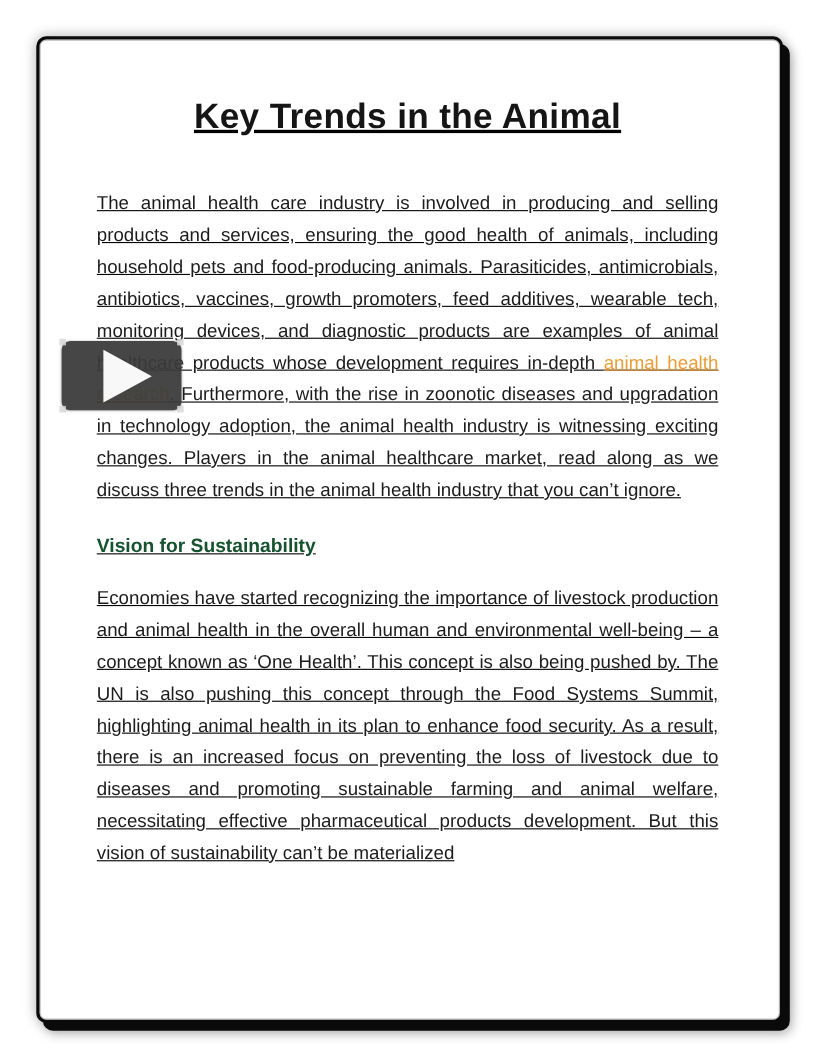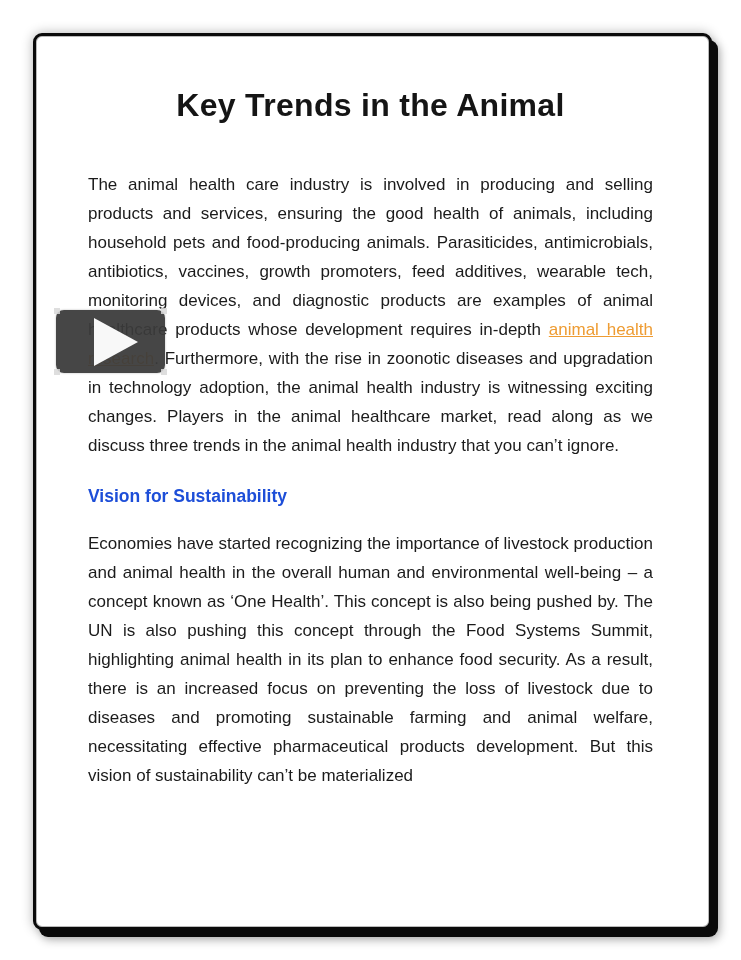--- a/index.html
+++ b/index.html
@@ -19,20 +19,21 @@
     border: 3px solid #0a0a0a;
     border-radius: 9px;
     box-shadow:
       6px 7px 0 0 #0a0a0a,
       0 0 12px rgba(0,0,0,0.30),
       8px 10px 10px rgba(0,0,0,0.30),
       inset 0 0 0 1px #b9b9b9;
   }
   .content {
     padding: 46px 56px 0 52px;
+    text-decoration: underline;
   }
   .doc-title {
     margin: 0 0 42px 0;
     font-size: 32px;
     line-height: 46px;
     font-weight: bold;
     text-align: center;
     color: #151515;
     letter-spacing: 0.3px;
   }
@@ -42,21 +43,21 @@
     font-size: 17px;
     line-height: 29px;
     color: #1b1b1b;
     text-align: justify;
   }
   .section-heading {
     margin: 0 0 18px 0;
     font-size: 17.5px;
     line-height: 29px;
     font-weight: bold;
-    color: #1d4ed8;
+    color: #14532d;
   }
   .inline-link {
     color: #EE9C33;
     text-decoration: underline;
     cursor: pointer;
   }
   .play-btn {
     position: absolute;
     left: 20px; top: 274px;
     width: 109px; height: 63px;

